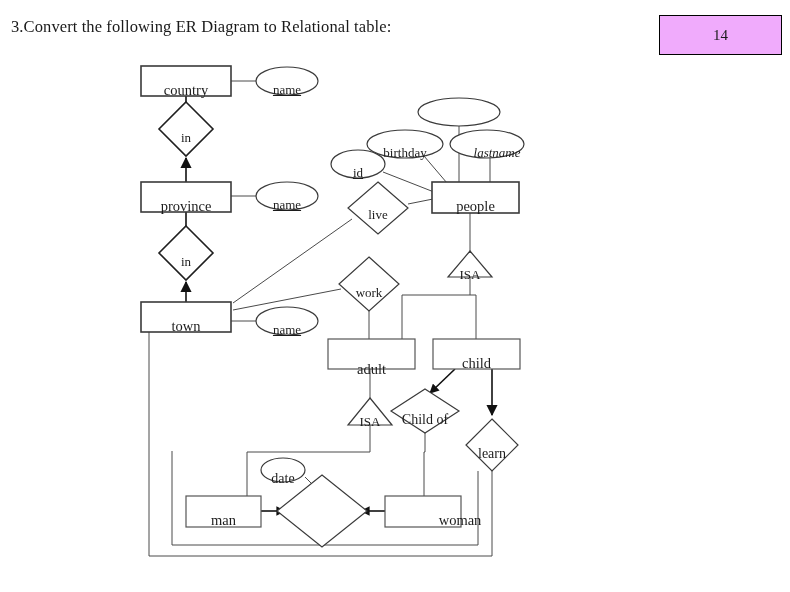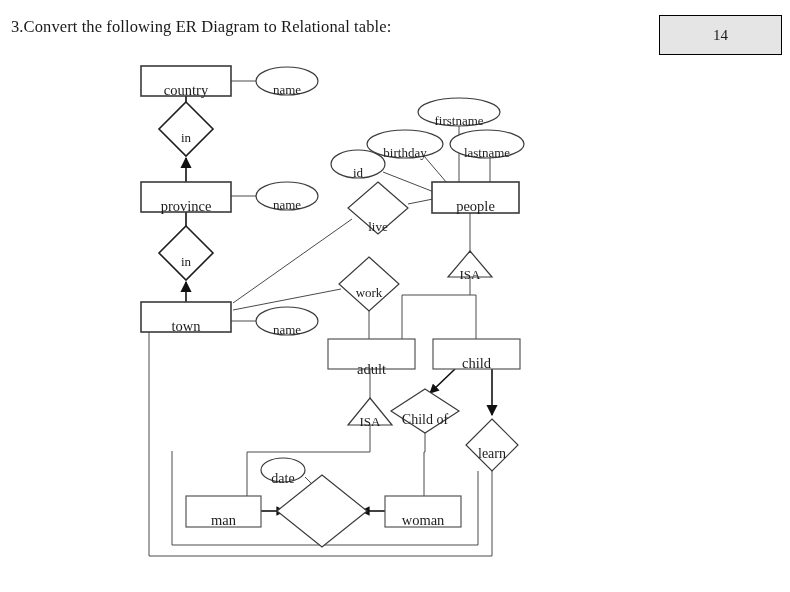--- a/index.html
+++ b/index.html
@@ -32,21 +32,21 @@
     text-align: center;
   }
   .page-number-box {
     position: absolute;
     left: 659px;
     top: 15px;
     width: 123px;
     height: 40px;
     border: 1px solid #000000;
     box-sizing: border-box;
-    background: #e5e5e5;
+    background: #f0abfc;
   }
   .page-number-text {
     position: absolute;
     left: 0; top: 0;
     width: 100%;
     height: 100%;
     display: flex;
     align-items: center;
     justify-content: center;
     font-size: 15px;
@@ -65,20 +65,21 @@
     justify-content: center;
     font-size: 14.5px;
     color: #1c1c1c;
     white-space: nowrap;
     pointer-events: none;
     margin-top: 9px;
   }
   .er-label.small { font-size: 13px; }
   .er-label.tiny { font-size: 14px; }
   .key-attr {
+    text-decoration: underline;
     text-underline-offset: 1px;
   }
 </style>
 </head>
 <body>
 
 <div id="page">
 
   <div class="title">3.Convert the following ER Diagram to Relational table:</div>
 
@@ -184,34 +185,33 @@
     </g>
   </svg>
 
   <div class="er-label" style="left:141px;top:66px;width:90px;height:30px;">country</div>
   <div class="er-label" style="left:141px;top:182px;width:90px;height:30px;">province</div>
   <div class="er-label" style="left:432px;top:182px;width:87px;height:31px;">people</div>
   <div class="er-label" style="left:141px;top:302px;width:90px;height:30px;">town</div>
   <div class="er-label" style="left:328px;top:339px;width:87px;height:42px;">adult</div>
   <div class="er-label" style="left:433px;top:339px;width:87px;height:30px;">child</div>
   <div class="er-label" style="left:186px;top:496px;width:75px;height:31px;">man</div>
-  <div class="er-label" style="left:385px;top:496px;width:76px;height:31px;">woman</div>
+  <div class="er-label" style="left:385px;top:496px;width:76px;height:31px;padding-left:37px;">woman</div>
 
   <div class="er-label small key-attr" style="left:256px;top:67px;width:62px;height:28px;">name</div>
   <div class="er-label small key-attr" style="left:256px;top:182px;width:62px;height:28px;">name</div>
   <div class="er-label small key-attr" style="left:256px;top:307px;width:62px;height:28px;">name</div>
   <div class="er-label small key-attr" style="left:331px;top:150px;width:54px;height:28px;">id</div>
   <div class="er-label small" style="left:367px;top:130px;width:76px;height:28px;">birthday</div>
-  <div class="er-label small" style="left:418px;top:98px;width:82px;height:28px;">firstname</div>
-  <div class="er-label small" style="left:450px;top:130px;width:74px;height:28px;">lastname</div>
+  <div class="er-label small" style="left:460px;top:130px;width:74px;height:28px;font-style:italic;">lastname</div>
   <div class="er-label tiny" style="left:261px;top:458px;width:44px;height:24px;">date</div>
 
   <div class="er-label small" style="left:159px;top:115px;width:54px;height:28px;">in</div>
   <div class="er-label small" style="left:159px;top:239px;width:54px;height:28px;">in</div>
-  <div class="er-label small" style="left:348px;top:204px;width:60px;height:28px;">live</div>
+  <div class="er-label small" style="left:348px;top:192px;width:60px;height:28px;">live</div>
   <div class="er-label small" style="left:339px;top:270px;width:60px;height:28px;">work</div>
   <div class="er-label tiny" style="left:391px;top:399px;width:68px;height:24px;">Child of</div>
   <div class="er-label tiny" style="left:466px;top:433px;width:52px;height:24px;">learn</div>
 
   <div class="er-label small" style="left:448px;top:254px;width:44px;height:24px;">ISA</div>
   <div class="er-label small" style="left:348px;top:401px;width:44px;height:24px;">ISA</div>
 
 </div>
 
 </body></html>

